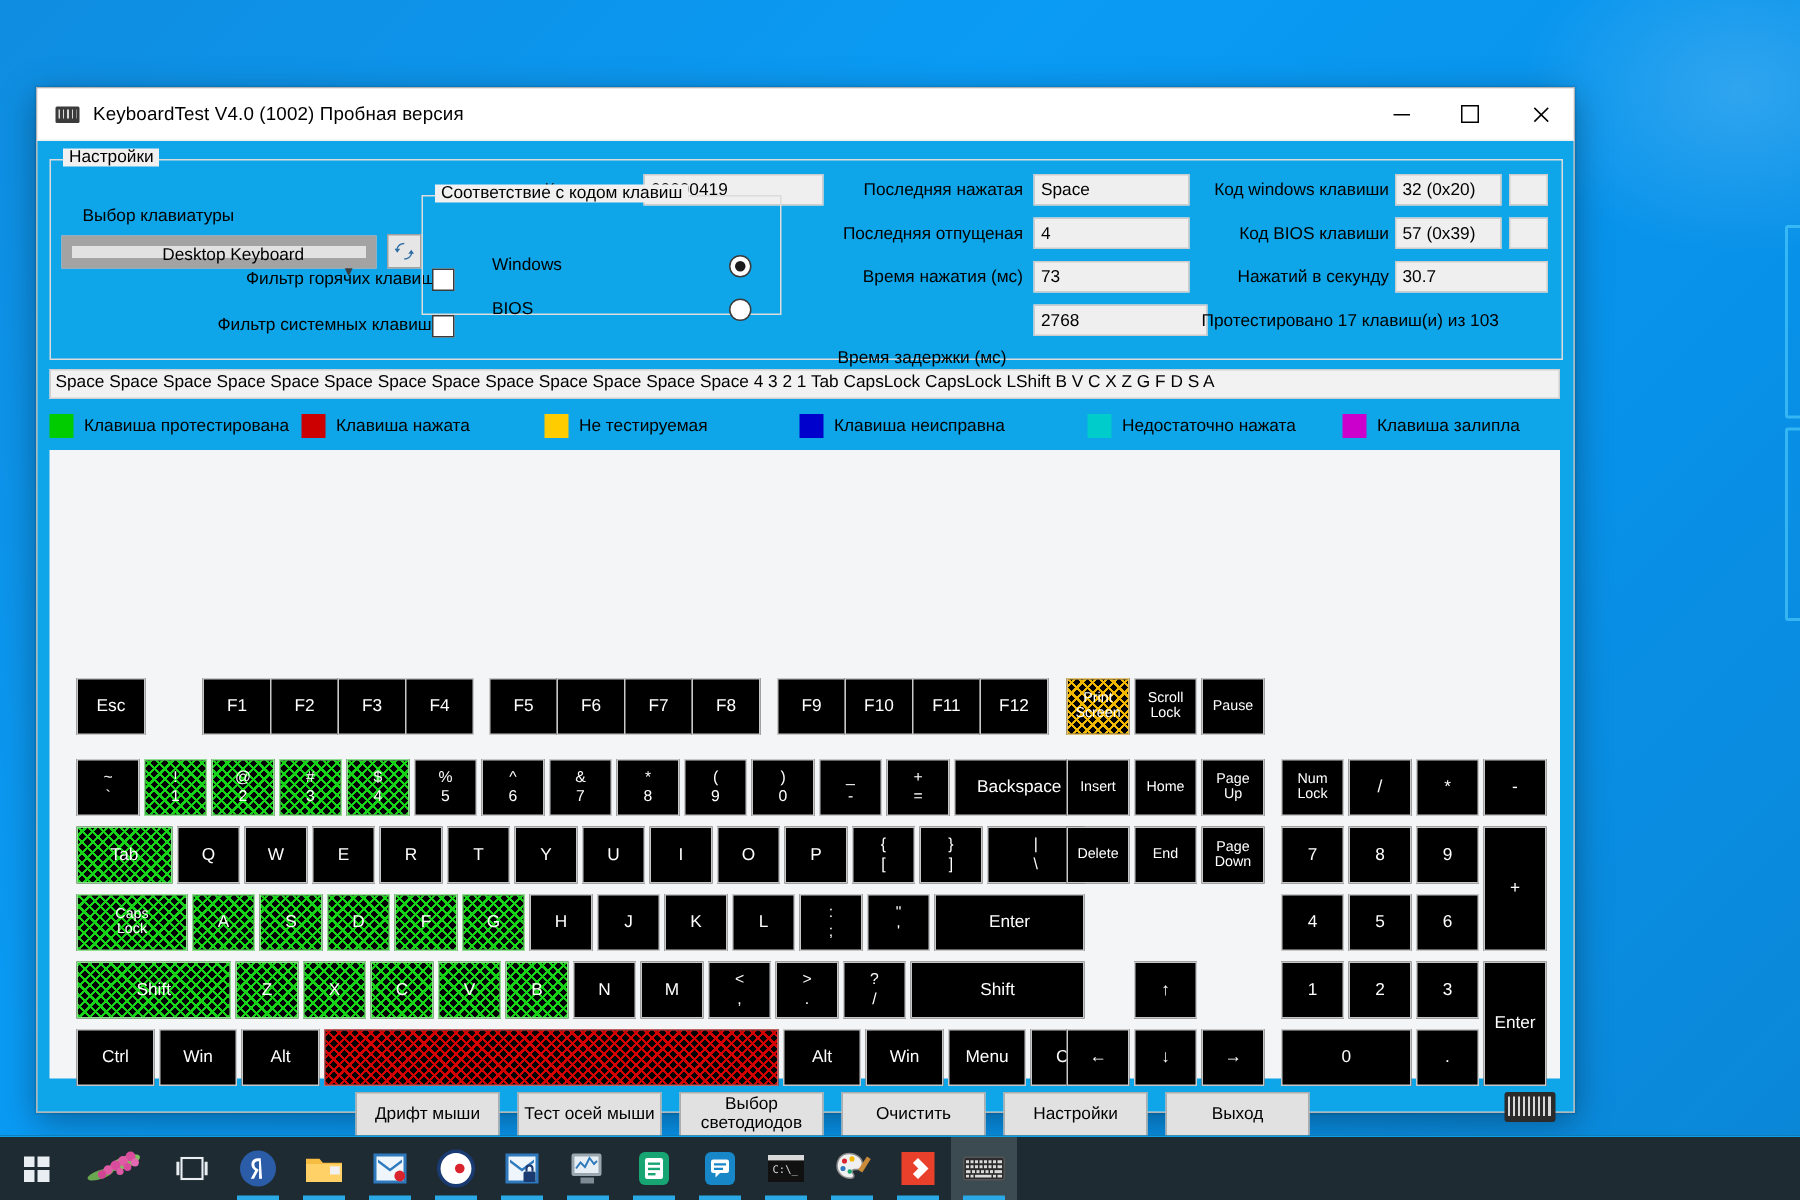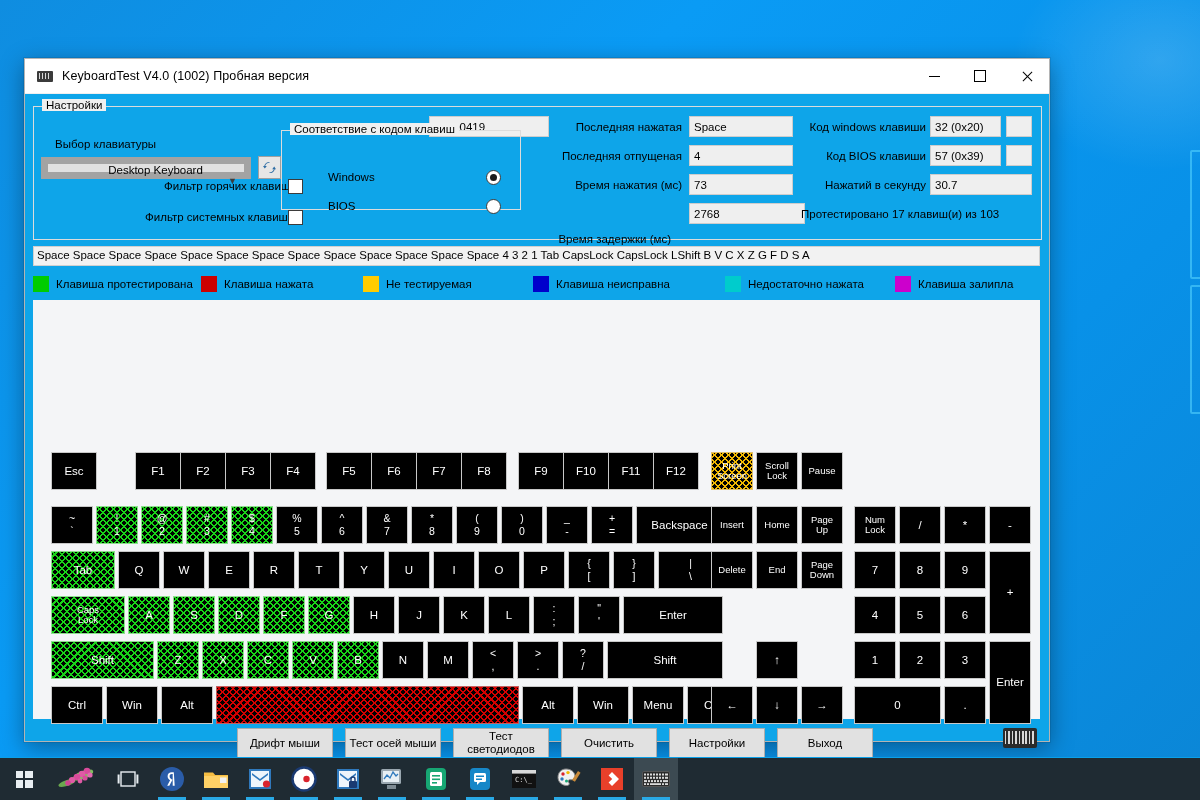--- a/index.html
+++ b/index.html
@@ -344,21 +344,21 @@
         <div class="key" style="left: 821px; top: 386px; width: 87px; height: 38px;">0</div>
         <div class="key" style="left: 911px; top: 386px; width: 42px; height: 38px;">.</div>
       </div>
 
     <div id="btnbar">
       <div id="kbd-mini">
           <span class="body"></span>
         </div>
     <div class="btn" style="left: 212px; top: 6px; width: 96px;">Дрифт мыши</div>
         <div class="btn" style="left: 320px; top: 6px; width: 96px;">Тест осей мыши</div>
-        <div class="btn" style="left: 428px; top: 6px; width: 96px;">Тест
+        <div class="btn" style="left: 428px; top: 6px; width: 96px;">Выбор
 светодиодов</div>
         <div class="btn" style="left: 536px; top: 6px; width: 96px;">Очистить</div>
         <div class="btn" style="left: 644px; top: 6px; width: 96px;">Настройки</div>
         <div class="btn" style="left: 752px; top: 6px; width: 96px;">Выход</div>
       </div>
 
   </div>
 </div>
 
 <div id="taskbar">

